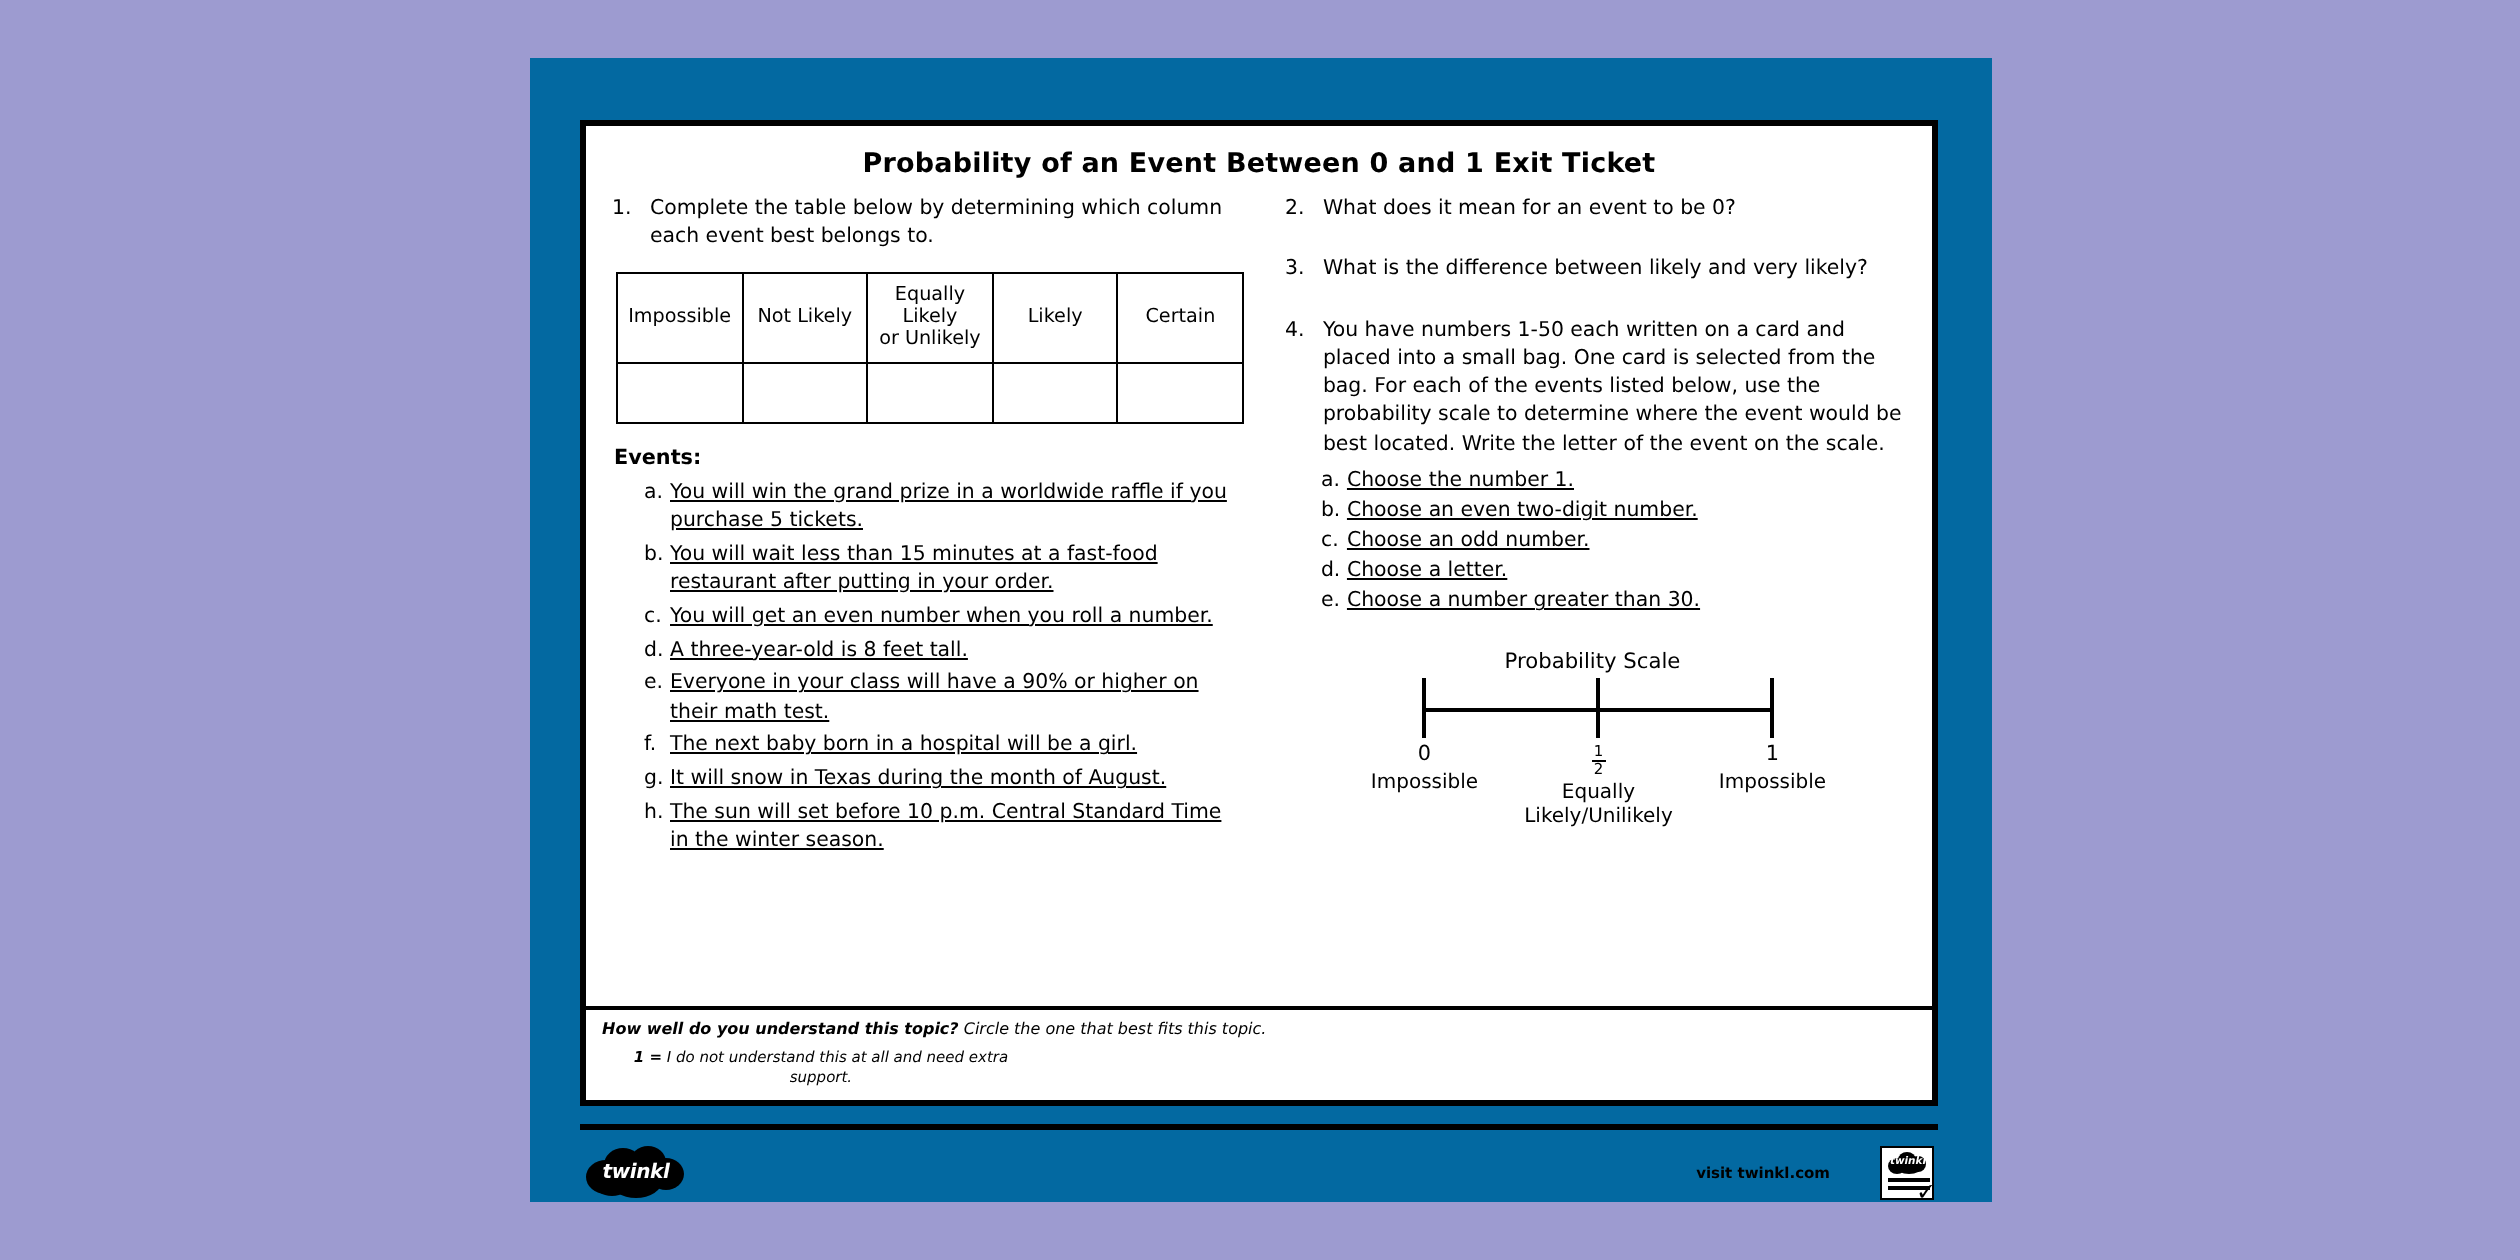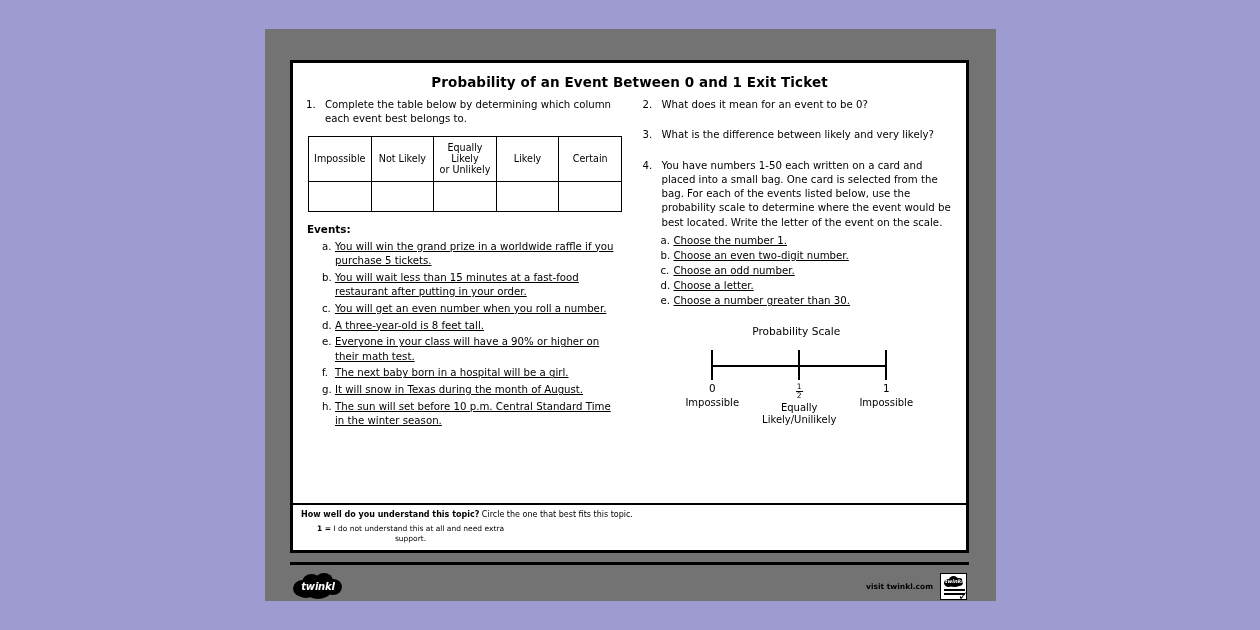--- a/index.html
+++ b/index.html
@@ -13,21 +13,21 @@
     position: relative;
   }
 
   
   #paper {
     position: absolute;
     left: 265px;
     top: 29px;
     width: 731px;
     height: 572px;
-    background: #737373;
+    background: #0369a1;
   }
 
   
   #worksheet-box {
     position: absolute;
     left: 25px;
     top: 31px;
     width: 679px;
     height: 493px;
     border: 3px solid #000000;
@@ -110,21 +110,20 @@
 
   ul.lettered.tight { margin-top: 4px; padding-left: 18px; }
   ul.lettered.tight li { margin-bottom: 0.5px; line-height: 14.6px; }
 
   
   #scale-wrap { margin-top: 16px; }
   #scale-title {
     text-align: center;
     font-size: 10.6px;
     color: #000;
-    margin-bottom: 11px;
     padding-right: 6px;
   }
   #scale-diagram {
     position: relative;
     width: 180px;
     height: 30px;
     margin: 0 auto;
   }
   #scale-line {
     position: absolute;
@@ -178,20 +177,21 @@
 
   
   #assessment {
     position: absolute;
     left: 0;
     right: 0;
     bottom: 0;
     border-top: 2.5px solid #000;
     padding: 5px 8px 6px 8px;
     background: #fff;
+    font-style: italic;
   }
   #assess-question {
     font-size: 8px;
     color: #000;
     margin-bottom: 5px;
   }
   #assess-question b { font-weight: bold; }
   #assess-row { display: flex; }
   .assess-item {
     width: 33.33%;
@@ -250,21 +250,21 @@
     align-items: center;
     justify-content: center;
     color: #fff;
     font-size: 10px;
     font-weight: bold;
     font-style: italic;
     letter-spacing: -0.2px;
     z-index: 3;
   }
 
-  #footer-right { display: flex; align-items: center; gap: 7px; padding-right: 2px; }
+  #footer-right { display: flex; align-items: center; gap: 25px; padding-right: 2px; }
   #visit-text { font-size: 7.5px; font-weight: bold; color: #000; }
 
   .quality-badge {
     position: relative;
     width: 27px;
     height: 27px;
     border: 1.3px solid #000;
     background: #fff;
   }
   .qb-cloud {

